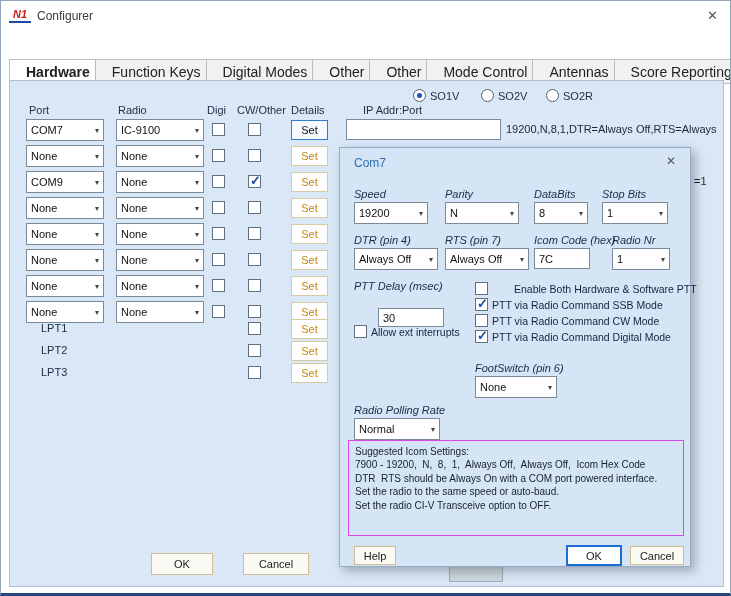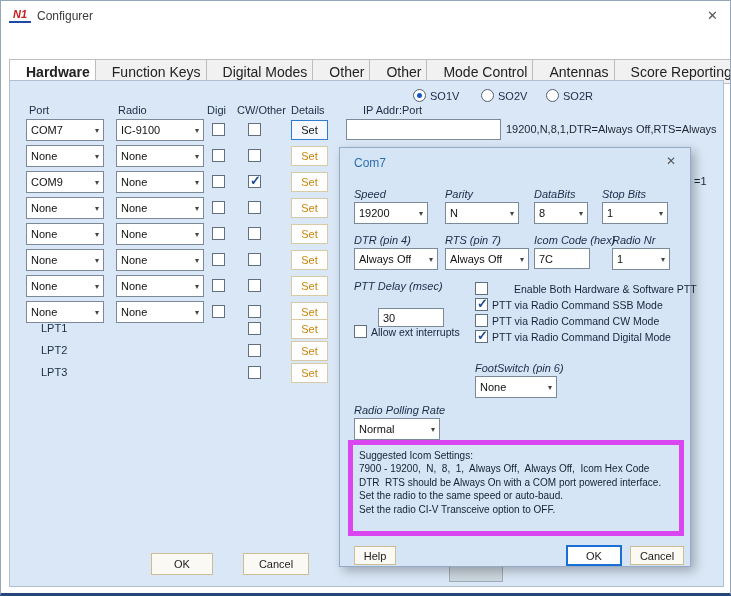--- a/index.html
+++ b/index.html
@@ -49,21 +49,21 @@
   .btn-ghost { position:absolute; background:#ccd6de; border:1px solid #9dabb7; }
   .note { position:absolute; color:#1e2430; white-space:nowrap; overflow:hidden; }
   
   .dialog { position:absolute; left:338px; top:146px; width:352px; height:420px;
             background:#d5e5f6; border:1px solid #93abc6; box-shadow:4px 4px 10px rgba(0,0,0,.28); }
   .dialog .lbl { color:#1a2c46;font-style:italic; }
   .dlg-title { position:absolute; left:14px; top:8px; font-size:12px; color:#2e6eae; }
   .dlg-x { right:14px; top:6px; font-size:12px; }
   .cb-lbl { position:absolute; font-size:10.5px; color:#16243a; white-space:nowrap; }
   .sgbox { position:absolute; left:8px; top:292px; width:336px; height:96px;
-           border:5px solid #d946ef; padding:4px 6px; }
+           border:1px solid #d946ef; padding:4px 6px; }
   .sg-line { font-size:10px; line-height:1.34; color:#14202e; white-space:pre; overflow:hidden; }
   .btn-ok-dlg { border:2px solid #1a6fd4; background:#ffffff; }
 </style>
 </head>
 <body>
 
 <div class="win">
 
   <div class="titlebar">
     <span class="logo">N1</span>

